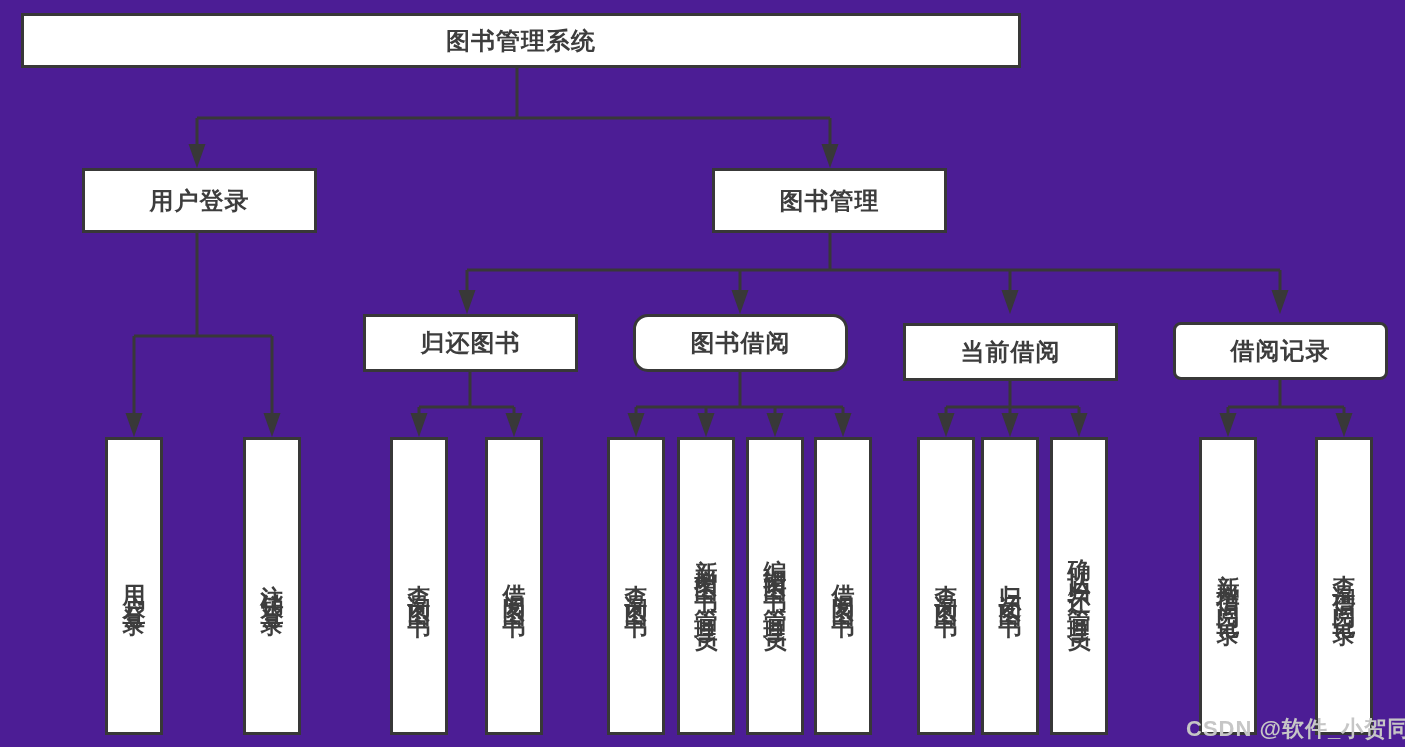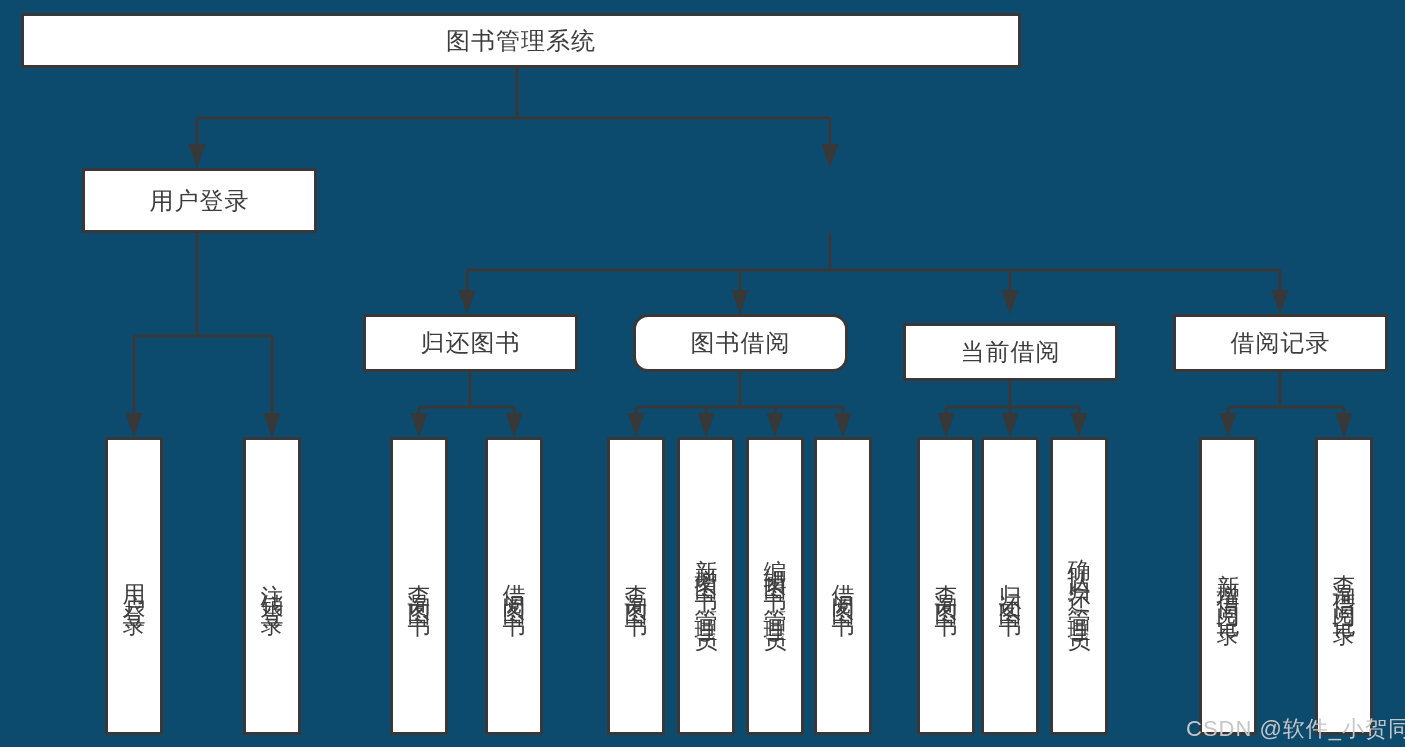--- a/index.html
+++ b/index.html
@@ -5,22 +5,23 @@
   html, body {
     margin: 0;
     padding: 0;
     background: #ffffff;
     font-family: "Liberation Sans", "DejaVu Sans", sans-serif;
   }
   #canvas {
     position: relative;
     width: 1405px;
     height: 747px;
-    background: #0c4a6e;
+    background: #4c1d95;
     overflow: hidden;
+    font-weight: bold;
   }
   #connectors {
     position: absolute;
     left: 0; top: 0;
     width: 1405px;
     height: 747px;
   }
   .node {
     position: absolute;
     box-sizing: border-box;
@@ -99,31 +100,34 @@
     </g>
   </svg>
 
   <div class="node h" style="left:21px; top:13px; width:1000px; height:55px;">
     <span>图书管理系统</span>
   </div>
 
   <div class="node h" style="left:82px; top:168px; width:235px; height:65px;">
     <span>用户登录</span>
   </div>
+  <div class="node h" style="left:712px; top:168px; width:235px; height:65px;">
+    <span>图书管理</span>
+  </div>
 
   <div class="node h" style="left:363px; top:314px; width:215px; height:58px;">
     <span>归还图书</span>
   </div>
   <div class="node h" style="left:633px; top:314px; width:215px; height:58px;border-radius:15px;">
     <span>图书借阅</span>
   </div>
   <div class="node h" style="left:903px; top:314px; width:215px; height:58px;margin-top:9px;">
     <span>当前借阅</span>
   </div>
-  <div class="node h" style="left:1173px; top:314px; width:215px; height:58px;">
+  <div class="node h" style="left:1173px; top:322px; width:215px; height:58px;border-radius:8px;">
     <span>借阅记录</span>
   </div>
 
   <div class="node v leaf" style="left:105px;">
     <span>用户登录</span>
   </div>
   <div class="node v leaf" style="left:243px;">
     <span>注销登录</span>
   </div>
 

